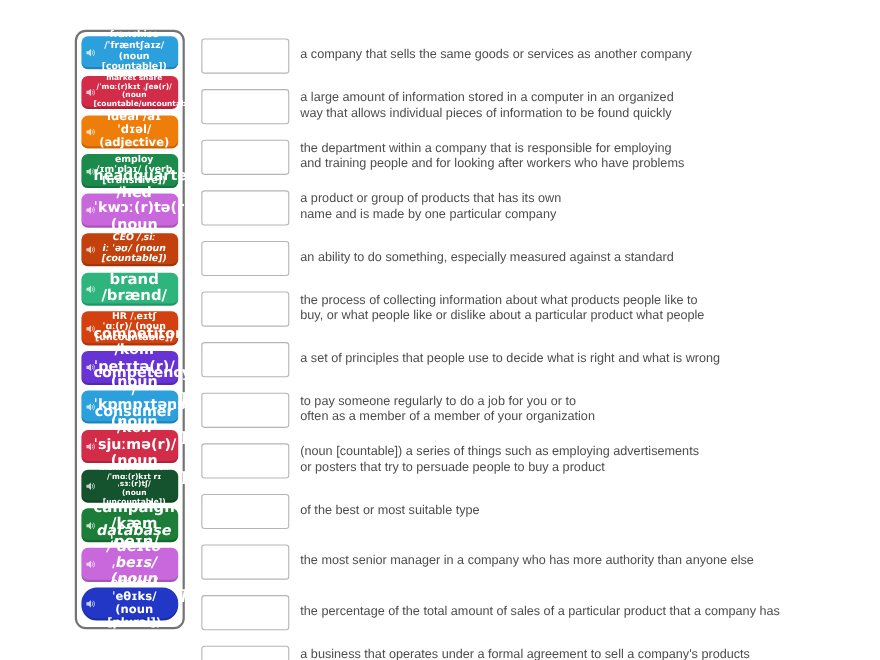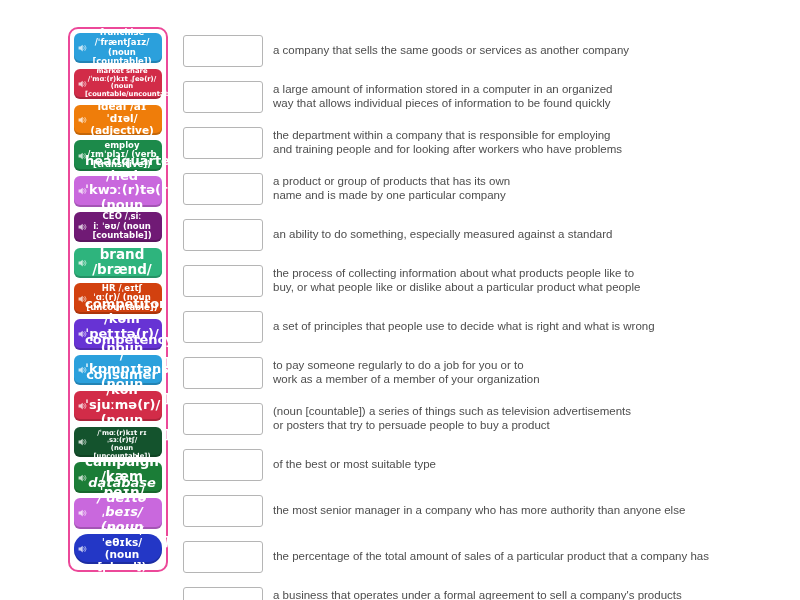--- a/index.html
+++ b/index.html
@@ -2,21 +2,21 @@
 <html><head>
 <meta charset="utf-8">
 <style>
   html,body{margin:0;padding:0;background:#ffffff;}
   body{width:800px;height:600px;font-family:"DejaVu Sans","Liberation Sans",sans-serif;overflow:hidden;}
   .stage{position:relative;width:800px;height:600px;background:#ffffff;}
 
   
   .left-panel{
     position:absolute;left:68px;top:27px;width:100px;height:545px;
-    box-sizing:border-box;background:#ffffff;border:2px solid #ec4899;border-radius:10px;
+    box-sizing:border-box;background:#ffffff;border:2px solid #737373;border-radius:10px;
     padding:4px;display:flex;flex-direction:column;gap:5.4px;
   }
   .tile{
     position:relative;height:30.4px;flex:0 0 auto;border-radius:6px;
     display:flex;align-items:center;justify-content:center;
     color:#ffffff;font-weight:700;text-align:center;
     box-shadow:inset 0 -2px 0 rgba(0,0,0,0.18);
     cursor:grab;
   }
   .tile-text{
@@ -92,21 +92,21 @@
     </div>
     <div class="tile" style="background: rgb(201, 104, 221);">
       <svg class="speaker" viewBox="0 0 16 16">
           <path d="M1 5.5h3.2L8.4 2v12L4.2 10.5H1z" fill="#fff"></path>
           <path d="M10.3 5.2a4 4 0 0 1 0 5.6M12.4 3.4a6.6 6.6 0 0 1 0 9.2" stroke="#fff" stroke-width="1.4" fill="none" stroke-linecap="round"></path>
         </svg>
       <span class="tile-text fs-8">headquarters
 /hedˈkwɔː(r)tə(r)z/
 (noun [plural])</span>
     </div>
-    <div class="tile" style="background: #701a75;">
+    <div class="tile" style="background: #c2410c; font-style: italic;">
       <svg class="speaker" viewBox="0 0 16 16">
           <path d="M1 5.5h3.2L8.4 2v12L4.2 10.5H1z" fill="#fff"></path>
           <path d="M10.3 5.2a4 4 0 0 1 0 5.6M12.4 3.4a6.6 6.6 0 0 1 0 9.2" stroke="#fff" stroke-width="1.4" fill="none" stroke-linecap="round"></path>
         </svg>
       <span class="tile-text fs-9">CEO /ˌsiː
 iː ˈəʊ/ (noun
 [countable])</span>
     </div>
     <div class="tile" style="background: rgb(46, 180, 125);">
       <svg class="speaker" viewBox="0 0 16 16">
@@ -217,25 +217,25 @@
       <div class="definition">the process of collecting information about what products people like to
 buy, or what people like or dislike about a particular product what people</div>
     </div>
     <div class="match-row">
       <div class="answer-slot"></div>
       <div class="definition">a set of principles that people use to decide what is right and what is wrong</div>
     </div>
     <div class="match-row">
       <div class="answer-slot"></div>
       <div class="definition">to pay someone regularly to do a job for you or to
-work as a member of a member of your organization</div>
-    </div>
-    <div class="match-row">
-      <div class="answer-slot"></div>
-      <div class="definition">(noun [countable]) a series of things such as television advertisements
+often as a member of a member of your organization</div>
+    </div>
+    <div class="match-row">
+      <div class="answer-slot"></div>
+      <div class="definition">(noun [countable]) a series of things such as employing advertisements
 or posters that try to persuade people to buy a product</div>
     </div>
     <div class="match-row">
       <div class="answer-slot"></div>
       <div class="definition">of the best or most suitable type</div>
     </div>
     <div class="match-row">
       <div class="answer-slot"></div>
       <div class="definition">the most senior manager in a company who has more authority than anyone else</div>
     </div>

